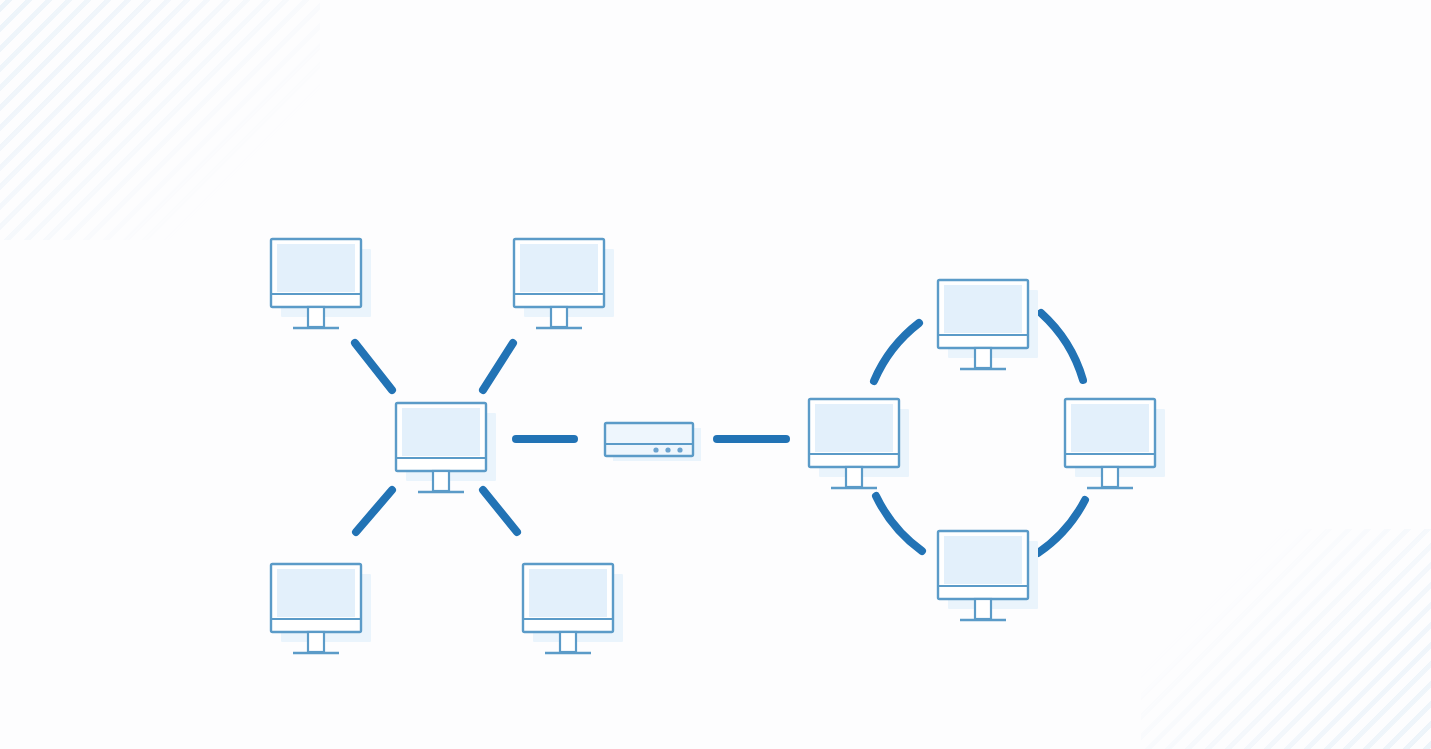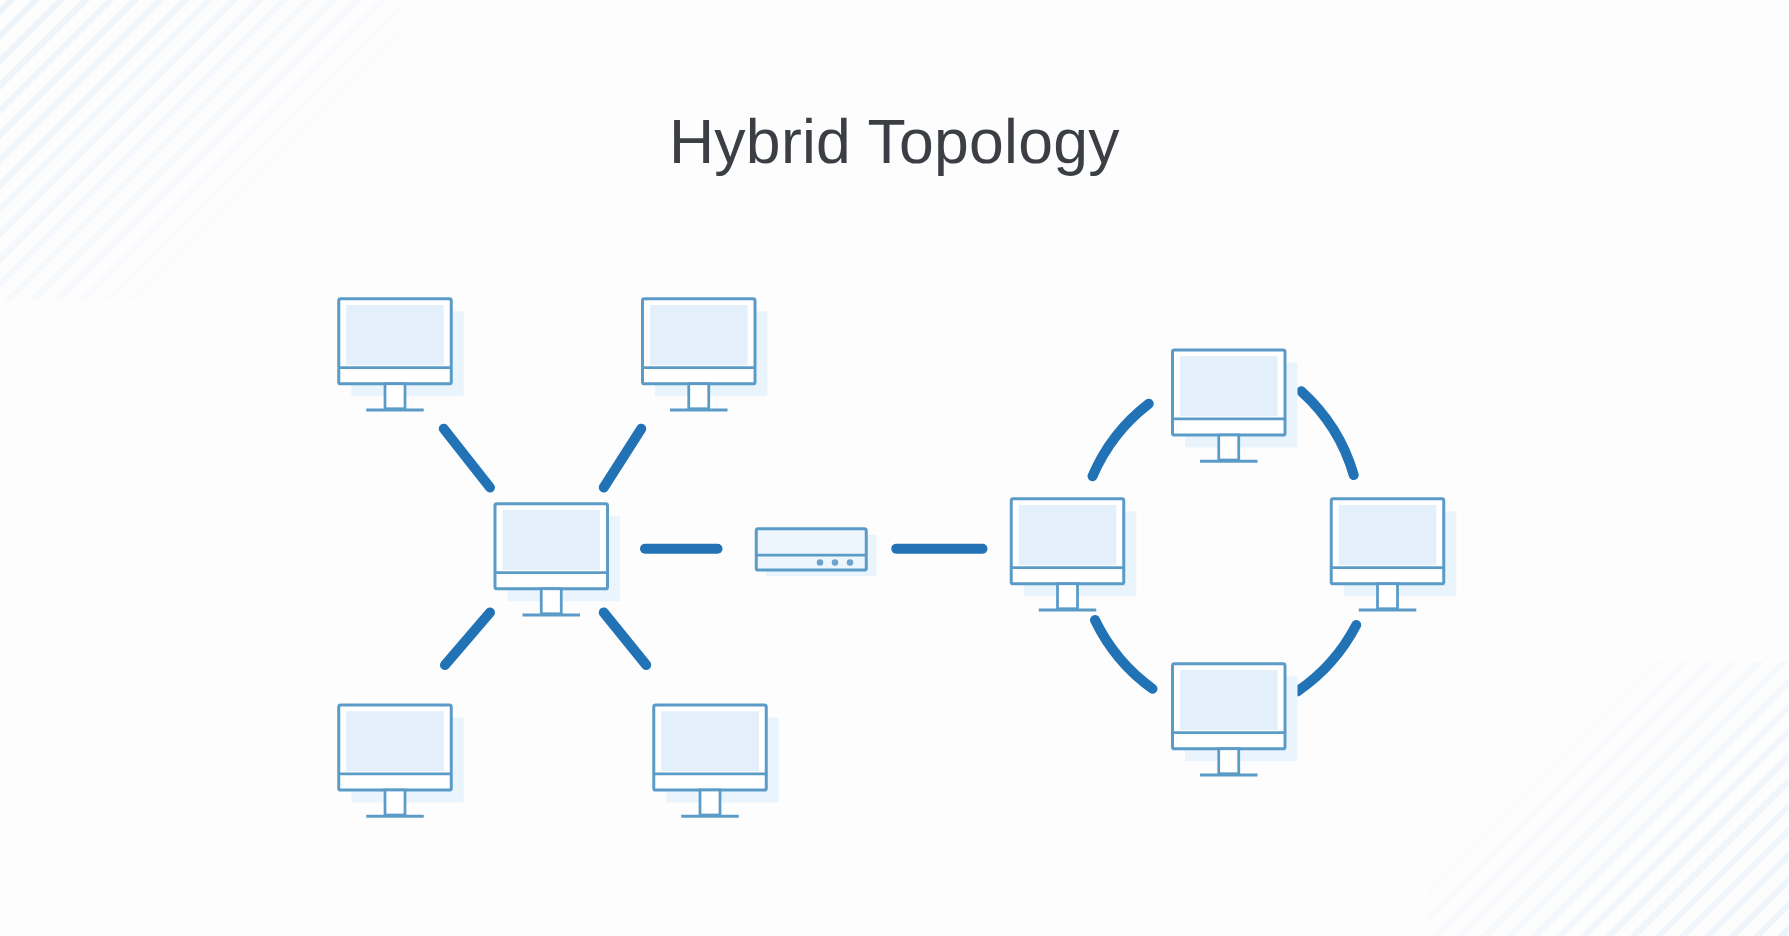--- a/index.html
+++ b/index.html
@@ -75,21 +75,20 @@
   }
 </style>
 </head>
 <body>
 
 <div id="slide">
 
   <div class="stripes stripes-tl"></div>
   <div class="stripes stripes-br"></div>
 
-  <div id="title">Hybrid Topology</div>
 
   <svg id="diagram" viewBox="0 0 1431 749">
     <defs>
 
       <g id="monitor-glyph">
         <rect class="mon-shadow" x="10" y="10" width="90" height="68" rx="1"></rect>
         <rect class="mon-body" x="0" y="0" width="90" height="68" rx="1.5"></rect>
         <rect class="mon-screen" x="6" y="5" width="78" height="48"></rect>
         <line class="mon-div" x1="0.5" y1="55" x2="89.5" y2="55"></line>
         <rect class="mon-neck" x="37" y="68" width="16" height="20"></rect>

